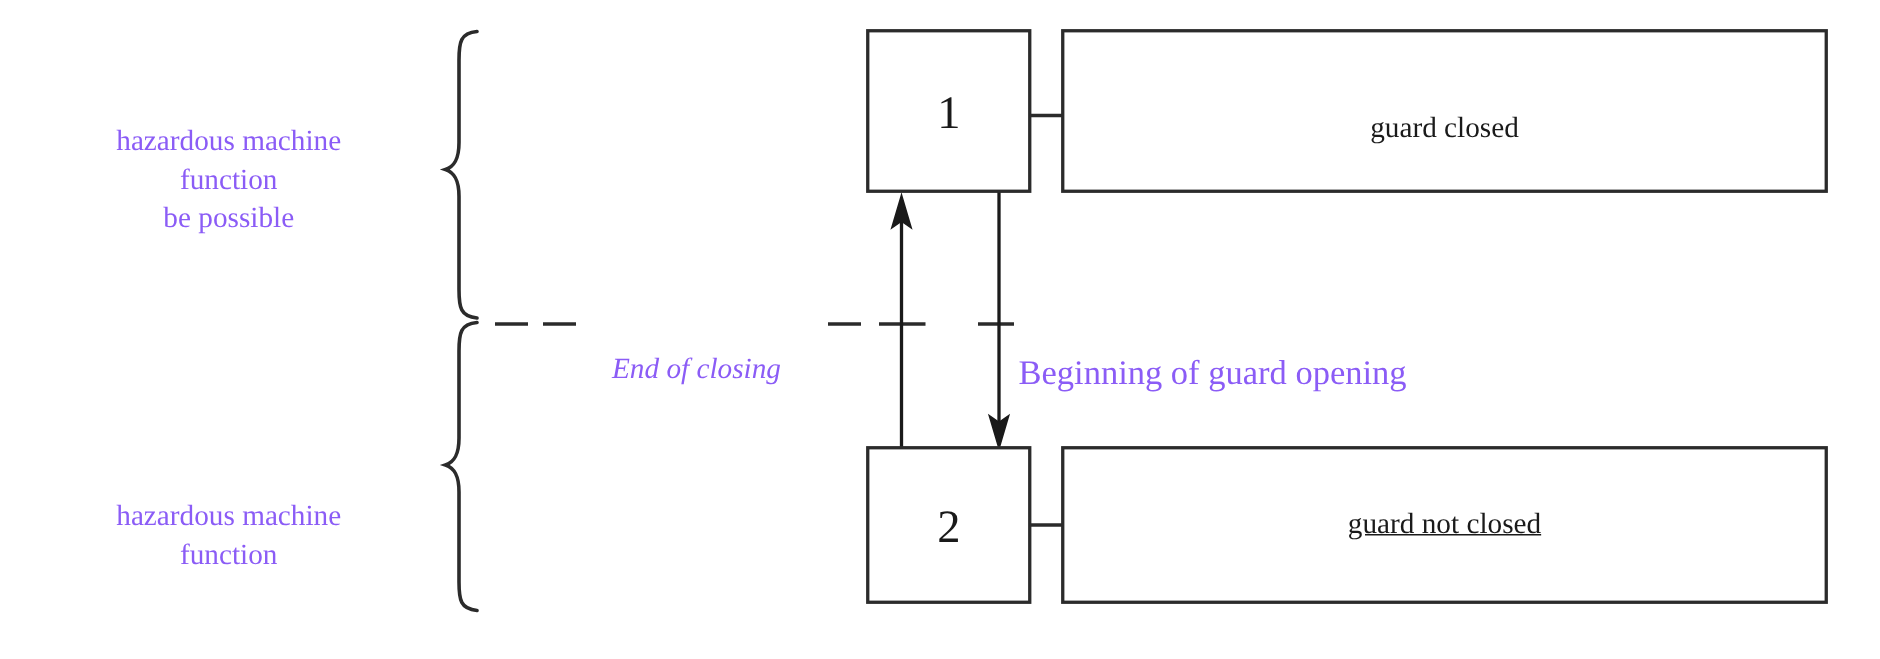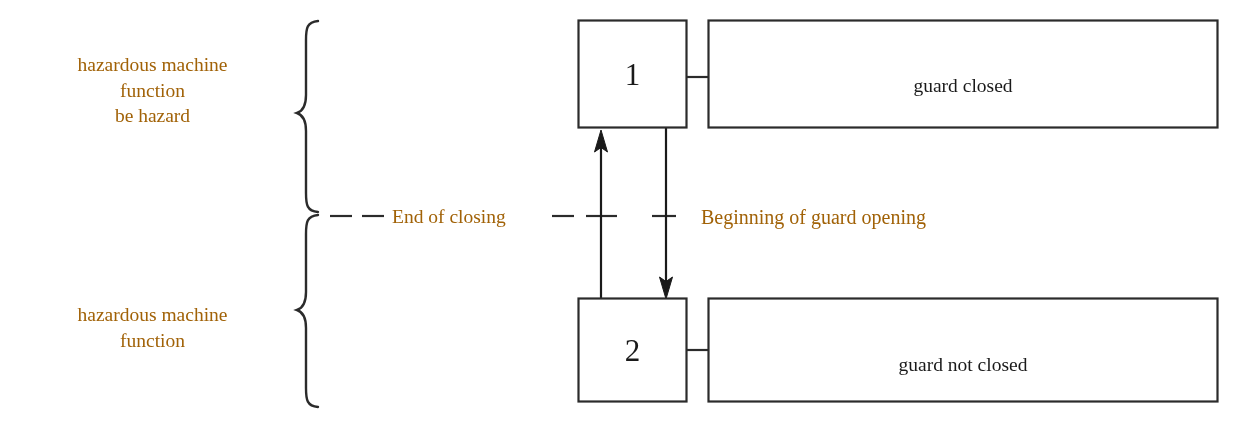--- a/index.html
+++ b/index.html
@@ -20,23 +20,24 @@
   .svg-layer {
     position: absolute;
     left: 0;
     top: 0;
     width: 1253px;
     height: 439px;
   }
   .txt {
     position: absolute;
     font-family: "Liberation Serif", "DejaVu Serif", serif;
-    color: #a16207;
+    color: #8b5cf6;
     white-space: nowrap;
     line-height: 1.32;
+    margin-top: 30px;
   }
   .label-block {
     text-align: center;
     white-space: normal;
     font-size: 19.5px;
   }
   #label-top {
     left: 10px;
     top: 52px;
     width: 285px;
@@ -56,30 +57,31 @@
   #num-2 { left: 578px; top: 298px; width: 109px; height: 104px;
            display: flex; align-items: center; justify-content: center; }
   .box-text {
     position: absolute;
     font-size: 19.5px;
     display: flex;
     align-items: center;
     justify-content: center;
   }
   #text-guard-closed { left: 708px; top: 20px; width: 510px; height: 132px; }
-  #text-guard-not-closed { left: 708px; top: 313px; width: 510px; height: 104px; }
+  #text-guard-not-closed { left: 708px; top: 298px; width: 510px; height: 104px; text-decoration: underline; }
   #divider-label-end {
-    left: 392px;
+    left: 408px;
     top: 204px;
     font-size: 19.5px;
+    font-style: italic;
   }
   #divider-label-begin {
-    left: 701px;
+    left: 679px;
     top: 204px;
-    font-size: 20px;
+    font-size: 23px;
   }
 </style>
 </head>
 <body>
 
 <div id="stage">
 
   <svg class="svg-layer" viewBox="0 0 1253 439" xmlns="http://www.w3.org/2000/svg">
 
     <g fill="none" stroke="#2b2b2b" stroke-width="2.4" stroke-linecap="round">
@@ -128,21 +130,21 @@
     <rect x="708.5" y="20.5" width="509" height="107" fill="#ffffff" stroke="#2b2b2b" stroke-width="2.2"></rect>
 
     <rect x="578.5" y="298.5" width="108" height="103" fill="#ffffff" stroke="#2b2b2b" stroke-width="2.2"></rect>
     <line x1="686.5" y1="350" x2="708.5" y2="350" stroke="#2b2b2b" stroke-width="2.2"></line>
     <rect x="708.5" y="298.5" width="509" height="103" fill="#ffffff" stroke="#2b2b2b" stroke-width="2.2"></rect>
   </svg>
 
   <div class="txt label-block" id="label-top">
     <div>hazardous machine</div>
     <div>function</div>
-    <div>be hazard</div>
+    <div>be possible</div>
   </div>
 
   <div class="txt label-block" id="label-bottom">
     <div>hazardous machine</div>
     <div>function</div>
   </div>
 
   <div class="box-num" id="num-1">1</div>
   <div class="box-num" id="num-2">2</div>
 

